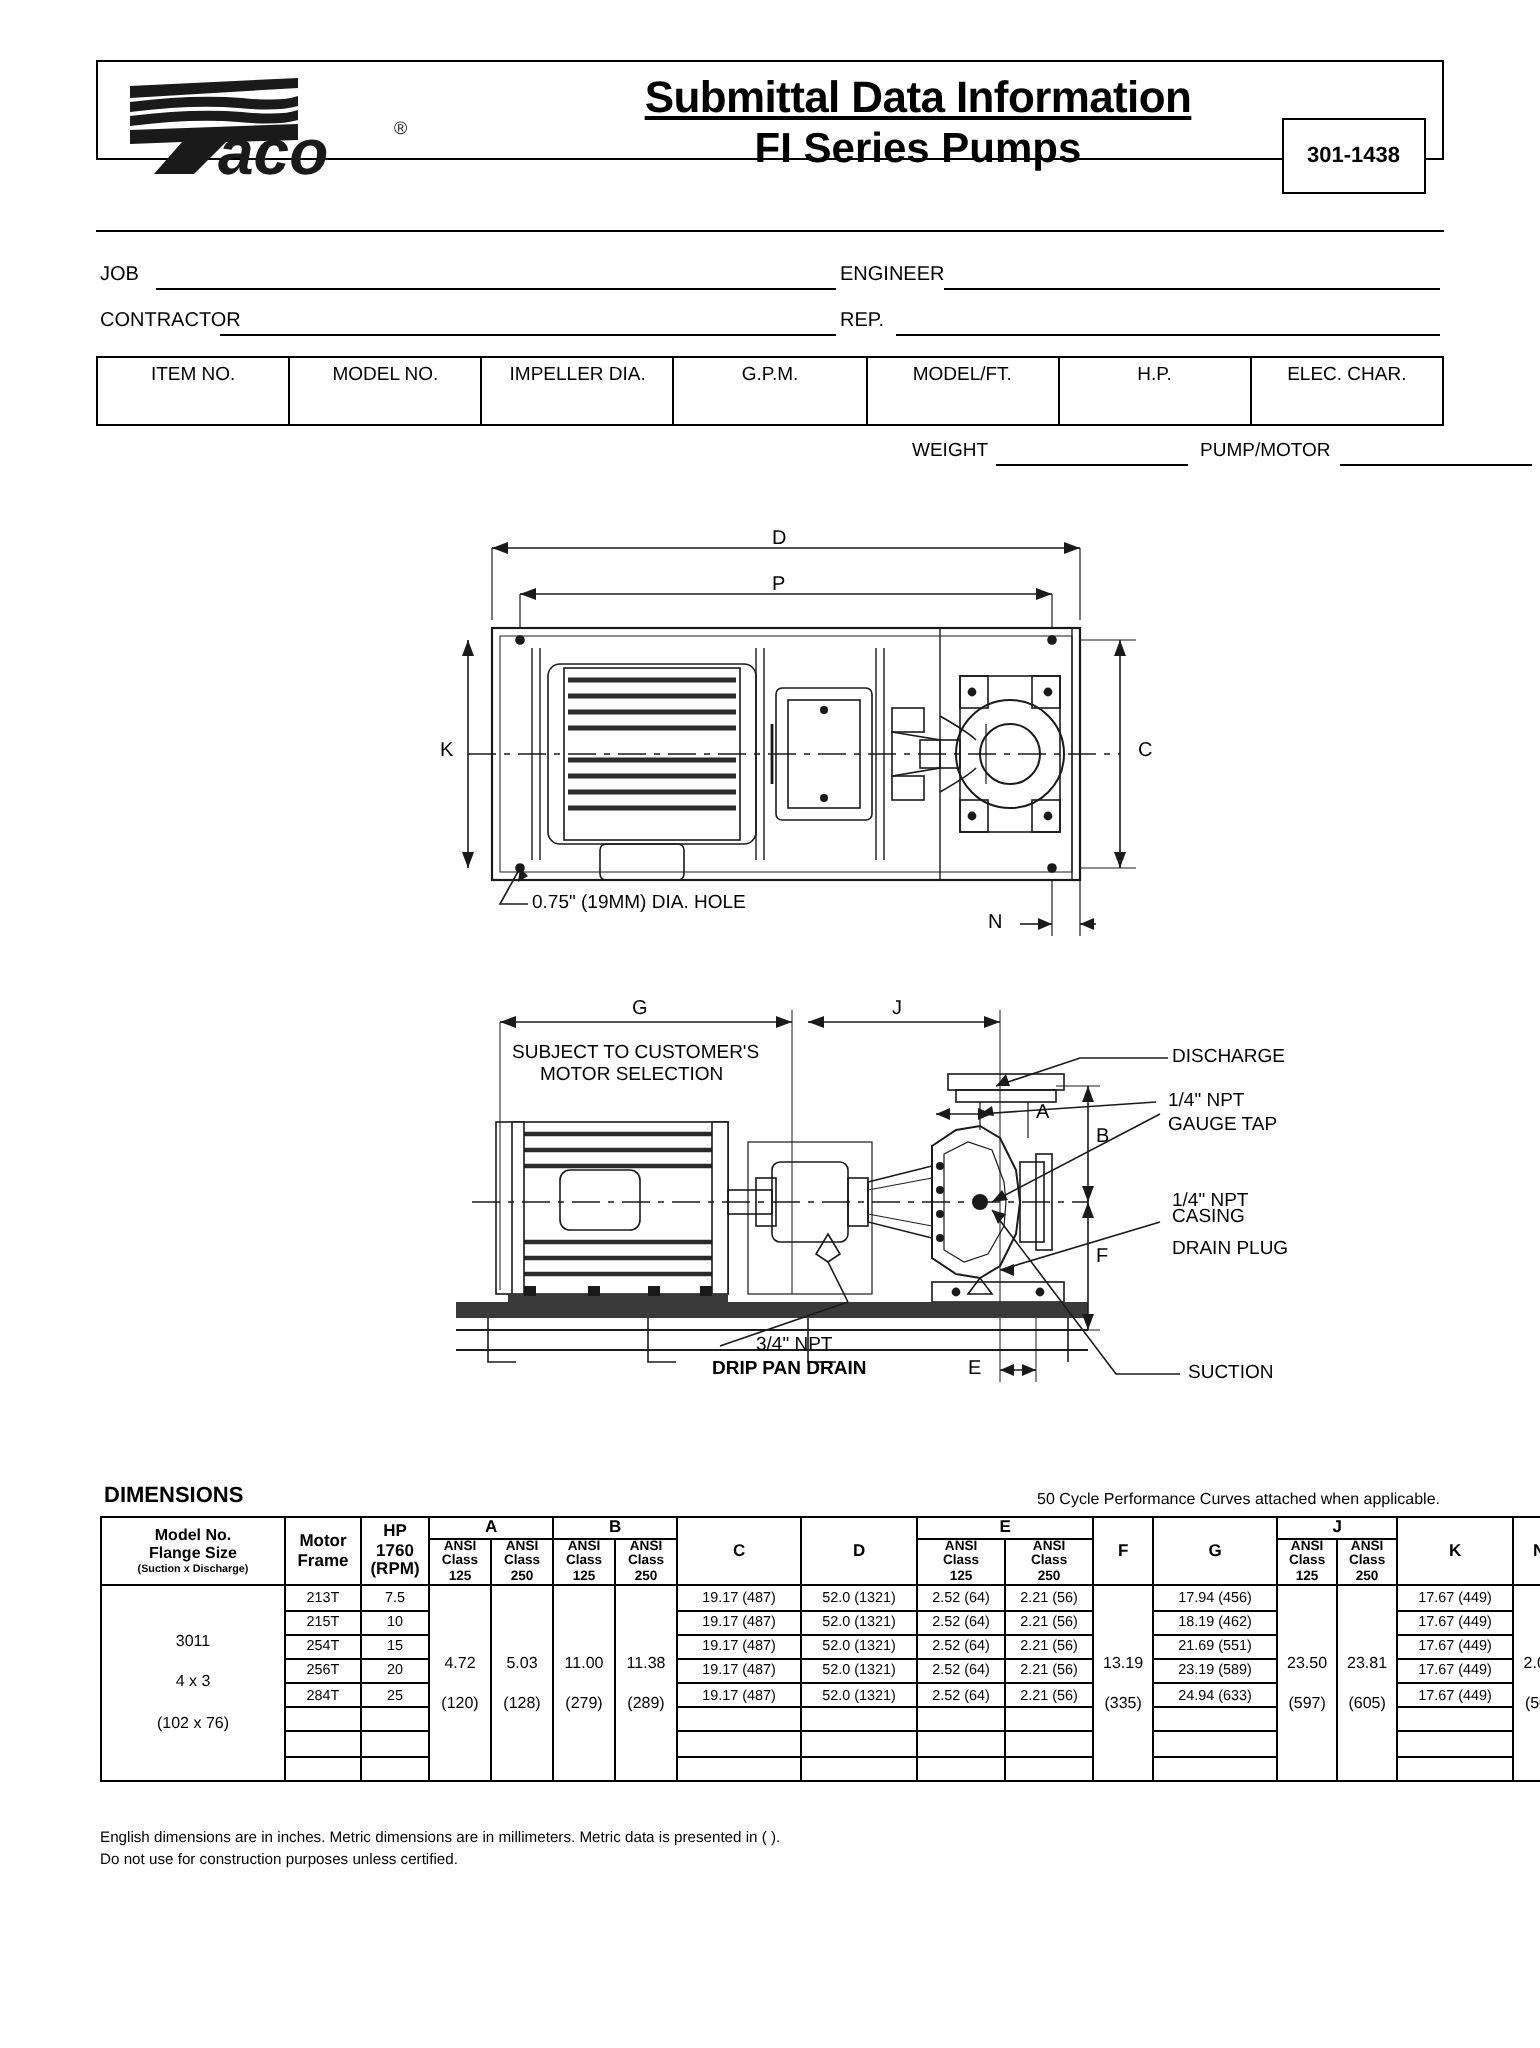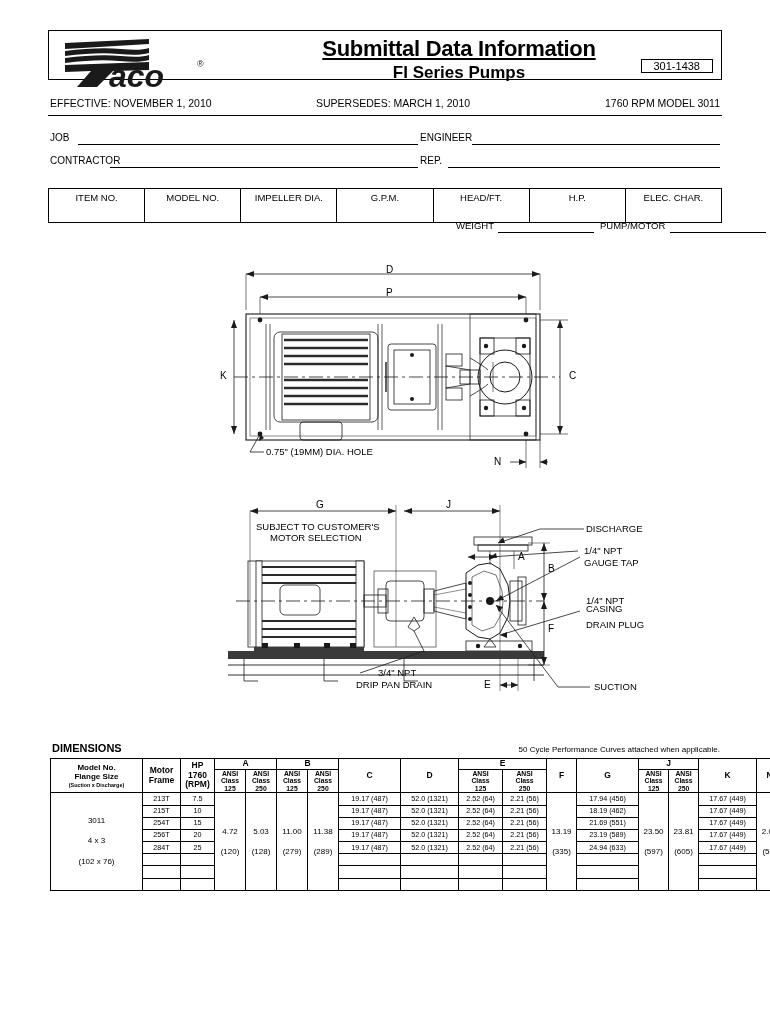--- a/index.html
+++ b/index.html
@@ -24,28 +24,29 @@
   }
   .logo svg { display:block; }
   .hdr-title {
     position:absolute; left:200px; top:5px; width:420px;
     text-align:center;
     font-size:22px; font-weight:bold; letter-spacing:-0.3px;text-decoration:underline;
   }
   .hdr-sub {
     position:absolute; left:200px; top:32px; width:420px;
     text-align:center;
-    font-size:17px; font-weight:bold;
+    font-size:21px; font-weight:bold;
   }
   .hdr-code {
     position:absolute; right:8px; top:28px;
     border:1.2px solid #000;
-    padding:0 12px;
+    padding:12px 12px;
     font-size:11px;
     background:#fff;
+    font-weight:bold;
   }
 
   
   .eff-bar {
     position:absolute; left:0; top:97px; width:674px; height:18px;
     font-size:10.5px;
   }
   .eff-bar .l { position:absolute; left:2px; top:0; }
   .eff-bar .c { position:absolute; left:268px; top:0; }
   .eff-bar .r { position:absolute; right:2px; top:0; }
@@ -56,21 +57,21 @@
 
   
   .fieldrow { position:absolute; font-size:10px; }
   .fl-label { position:absolute; top:0; white-space:nowrap; }
   .fl-line {
     position:absolute; border-bottom:1px solid #000; height:0;
   }
 
   
   .spec-table {
-    position:absolute; left:0; top:188px; width:674px; height:35px;
+    position:absolute; left:0; top:178px; width:674px; height:35px;
     border:1.4px solid #000;
     display:flex;
   }
   .spec-cell {
     flex:1;
     border-right:1.2px solid #000;
     position:relative;
   }
   .spec-cell:last-child { border-right:none; }
   .spec-cell span {
@@ -142,25 +143,20 @@
         <text x="52" y="50" font-family="Liberation Sans, sans-serif" font-size="32" font-weight="bold" font-style="italic" fill="#1a1a1a">aco</text>
         <text x="140" y="30" font-family="Liberation Sans, sans-serif" font-size="9" fill="#1a1a1a">®</text>
       </svg>
     </div>
 
     <div class="hdr-title">Submittal Data Information</div>
     <div class="hdr-sub">FI Series Pumps</div>
     <div class="hdr-code">301-1438</div>
   </div>
 
-  <div class="eff-bar">
-    <span class="l">EFFECTIVE: NOVEMBER 1, 2010</span>
-    <span class="c">SUPERSEDES:  MARCH 1, 2010</span>
-    <span class="r">1760 RPM MODEL 3011</span>
-  </div>
   <div class="eff-rule"></div>
 
   <div class="fieldrow" style="left:2px; top:132px; width:380px;">
     <span class="fl-label">JOB</span>
     <span class="fl-line" style="left:28px; top:12px; width:340px;"></span>
   </div>
   <div class="fieldrow" style="left:372px; top:132px; width:302px;">
     <span class="fl-label">ENGINEER</span>
     <span class="fl-line" style="left:52px; top:12px; width:248px;"></span>
   </div>
@@ -181,21 +177,21 @@
     <div class="spec-cell">
         <span>MODEL NO.</span>
       </div>
     <div class="spec-cell">
         <span>IMPELLER DIA.</span>
       </div>
     <div class="spec-cell">
         <span>G.P.M.</span>
       </div>
     <div class="spec-cell">
-        <span>HEAD/FT.</span>
+        <span>MODEL/FT.</span>
       </div>
     <div class="spec-cell">
         <span>H.P.</span>
       </div>
     <div class="spec-cell">
         <span>ELEC. CHAR.</span>
       </div>
   </div>
 
   <div class="weight-row">
@@ -446,21 +442,21 @@
     <span class="dlabel" style="left:366px; top:186px;">SUCTION</span>
 
     <span class="dlabel" style="left:356px; top:50px;">1/4" NPT</span>
     <span class="dlabel" style="left:356px; top:62px;">GAUGE TAP</span>
 
     <span class="dlabel" style="left:358px; top:100px;">1/4" NPT</span>
     <span class="dlabel" style="left:358px; top:108px;">CASING</span>
     <span class="dlabel" style="left:358px; top:124px;">DRAIN PLUG</span>
 
     <span class="dlabel" style="left:150px; top:172px;">3/4" NPT</span>
-    <span class="dlabel" style="left:128px; top:184px;">DRIP PAN DRAIN</span>
+    <span class="dlabel" style="left:128px; top:184px;font-weight:bold;">DRIP PAN DRAIN</span>
   </div>
 
   <div class="dim-title">DIMENSIONS</div>
   <div class="cycle-note">50 Cycle Performance Curves attached when applicable.</div>
 
   <table class="dimtable">
     <colgroup>
       <col style="width:92px">
         <col style="width:38px">
         <col style="width:34px">
@@ -678,14 +674,18 @@
         <td class="blank"></td>
         <td class="blank"></td>
         <td class="blank"></td>
         <td class="blank"></td>
         <td class="blank"></td>
 
       </tr>
     </tbody>
   </table>
 
+  <div class="footnote">
+    <div>English dimensions are in inches. Metric dimensions are in millimeters. Metric data is presented in (    ).</div>
+    <div>Do not use for construction purposes unless certified.</div>
+  </div>
 
 </div>
 
 </body></html>

